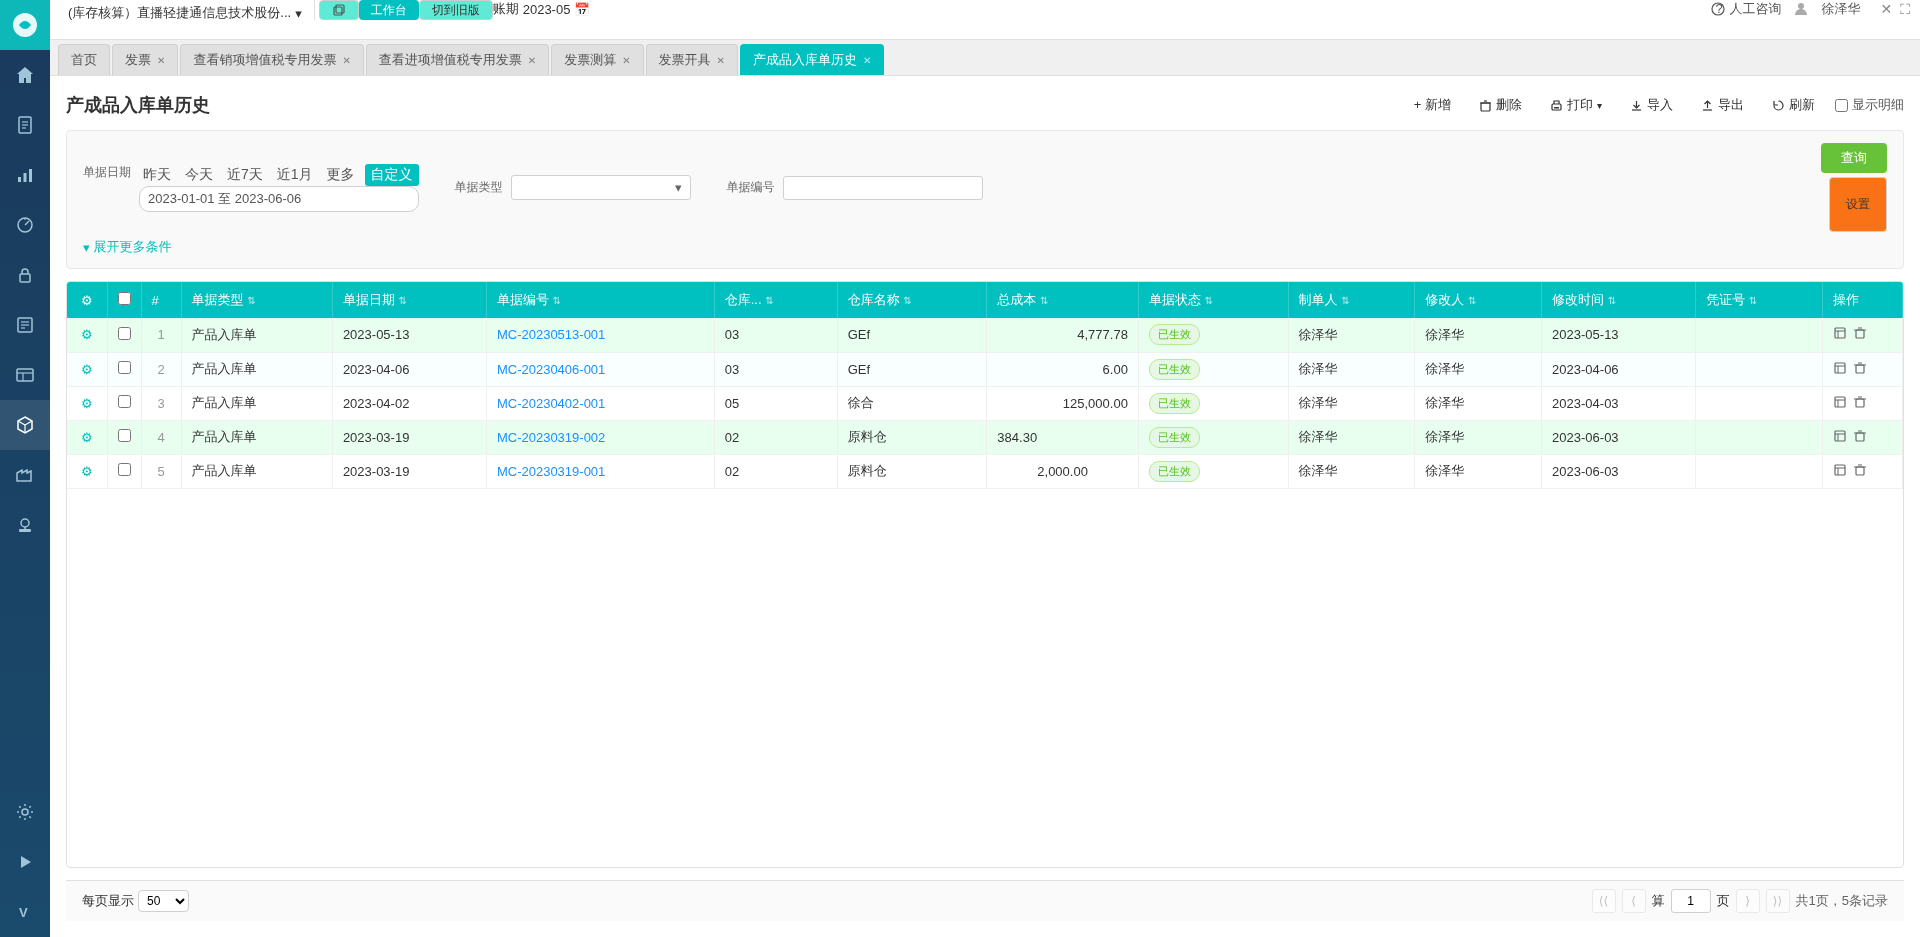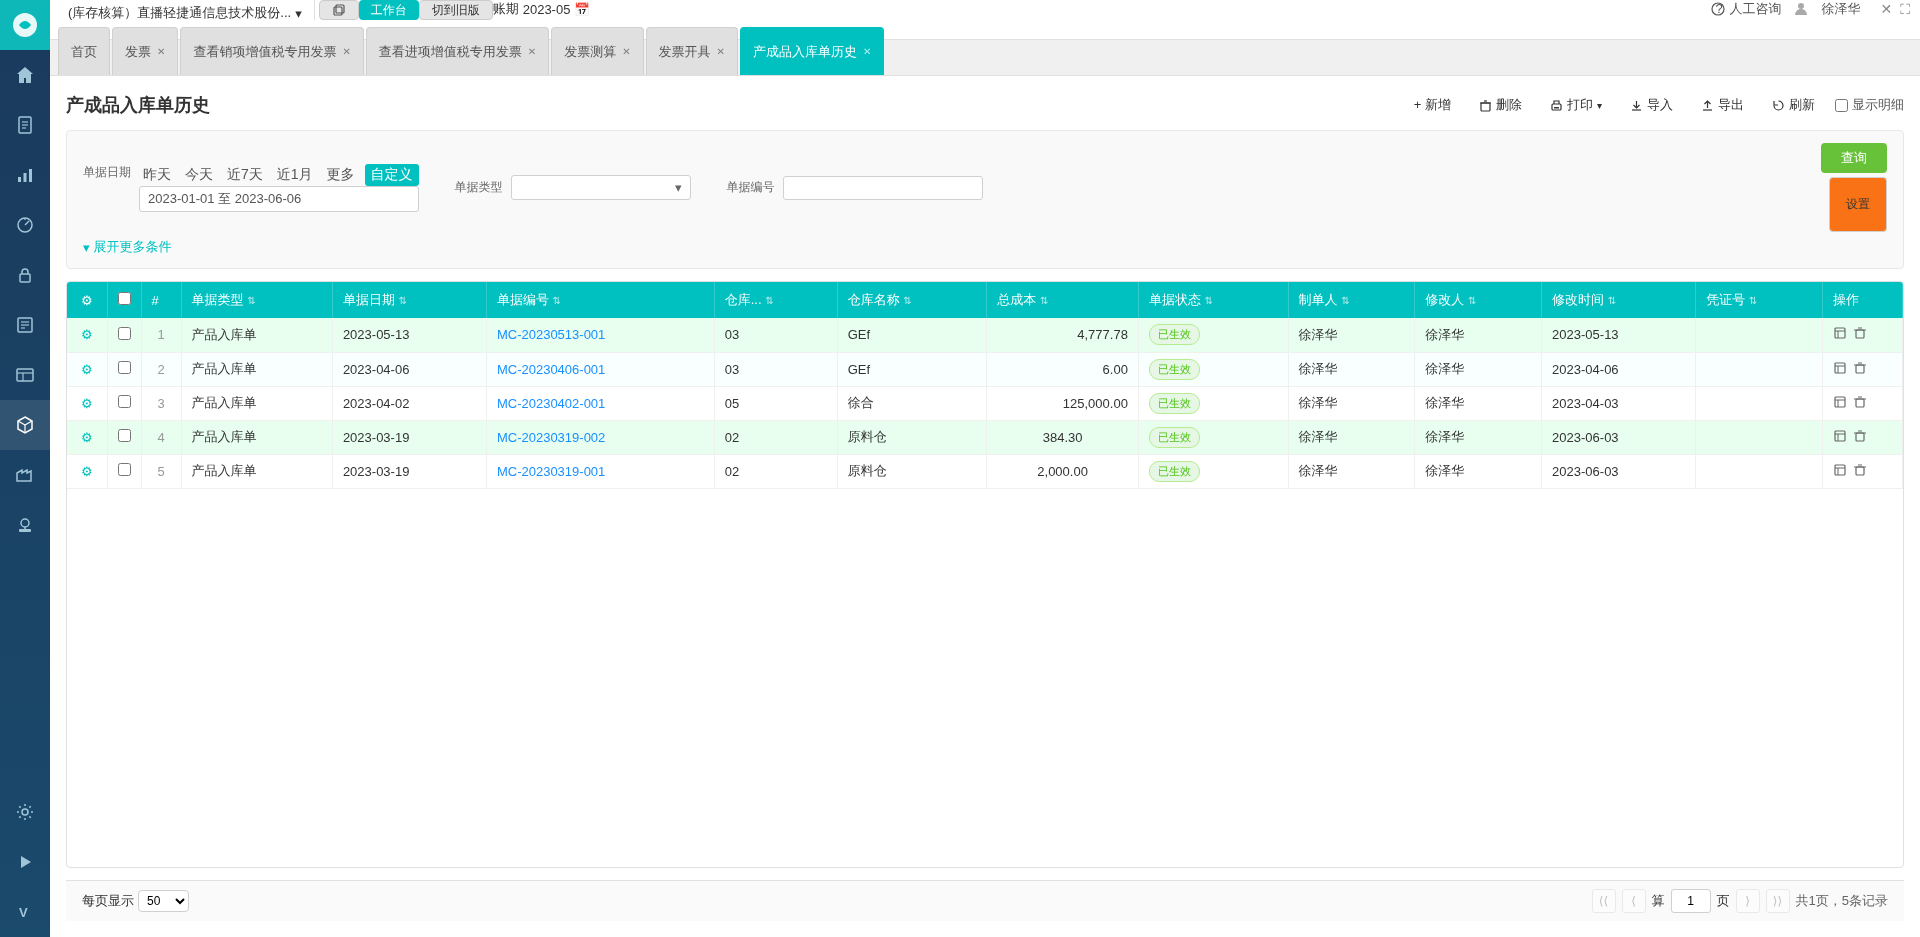--- a/index.html
+++ b/index.html
@@ -73,21 +73,21 @@
     .topbar-divider { width: 1px; height: 20px; background: #e0e0e0; margin: 0 4px; }
     .topbar-btn {
       height: 20px;
       padding: 0 12px;
       border: none;
       border-radius: 4px;
       cursor: pointer;
       font-size: 12px;
     }
     .btn-primary { background: #00c0c0; color: #fff; }
-    .btn-outline { background: #e5e5e5; border: 1px solid #ccc; color: #333; }
+    .btn-outline { background: #5eead4; border: 1px solid #ccc; color: #333; }
     .topbar-period {
       display: flex;
       align-items: center;
       gap: 4px;
       font-size: 12px;
       color: #333;
     }
     .topbar-right {
       margin-left: auto;
       display: flex;
@@ -111,21 +111,21 @@
       height: 36px;
       background: #f0f0f0;
       border-bottom: 1px solid #e0e0e0;
       display: flex;
       align-items: flex-end;
       padding: 0 8px;
       flex-shrink: 0;
       gap: 2px;
     }
     .tab {
-      height: 48px;
+      height: 31px;
       padding: 0 12px;
       display: flex;
       align-items: center;
       gap: 6px;
       border-radius: 4px 4px 0 0;
       background: #e0e0e0;
       color: #555;
       cursor: pointer;
       font-size: 12px;
       border: 1px solid #d0d0d0;
@@ -218,21 +218,21 @@
       border-radius: 3px;
       padding: 2px 6px;
     }
     .date-range-input {
       display: flex;
       align-items: center;
       gap: 4px;
       font-size: 12px;
       color: #555;
       border: 1px solid #d0d0d0;
-      border-radius: 3px;
+      border-radius: 10px;
       padding: 3px 8px;
       background: #fff;
       cursor: pointer;
     }
     .filter-select {
       display: flex;
       align-items: center;
       gap: 4px;
       border: 1px solid #d0d0d0;
       border-radius: 3px;
@@ -814,21 +814,21 @@
       <td style="text-align:center;color:#00c0c0;cursor:pointer">⚙</td>
       <td style="text-align:center">
         <input type="checkbox" style="">
       </td>
       <td class="row-num">4</td>
       <td>产品入库单</td>
       <td>2023-03-19</td>
       <td><span class="link-text">MC-20230319-002</span></td>
       <td>02</td>
       <td>原料仓</td>
-      <td style="text-align:center">384.30</td>
+      <td style="text-align:left">384.30</td>
       <td><span class="status-badge">已生效</span></td>
       <td>徐泽华</td>
       <td>徐泽华</td>
       <td>2023-06-03</td>
       <td></td>
       <td>
         <div class="op-icons">
           <span class="op-icon" title="编辑">
             <svg width="14" height="14" viewBox="0 0 14 14" fill="none">
                       <rect x="2" y="2" width="10" height="10" rx="1" fill="none" stroke="currentColor" stroke-width="1.2"></rect>

